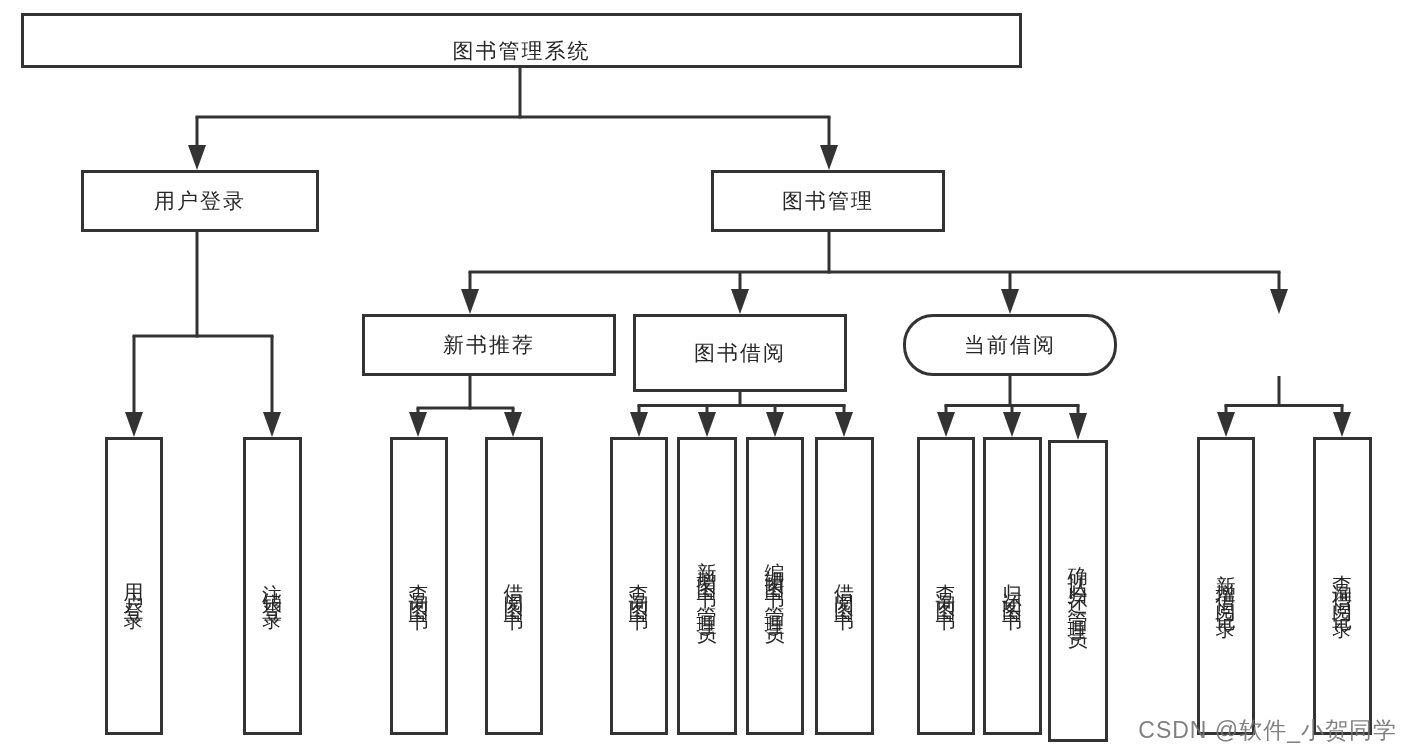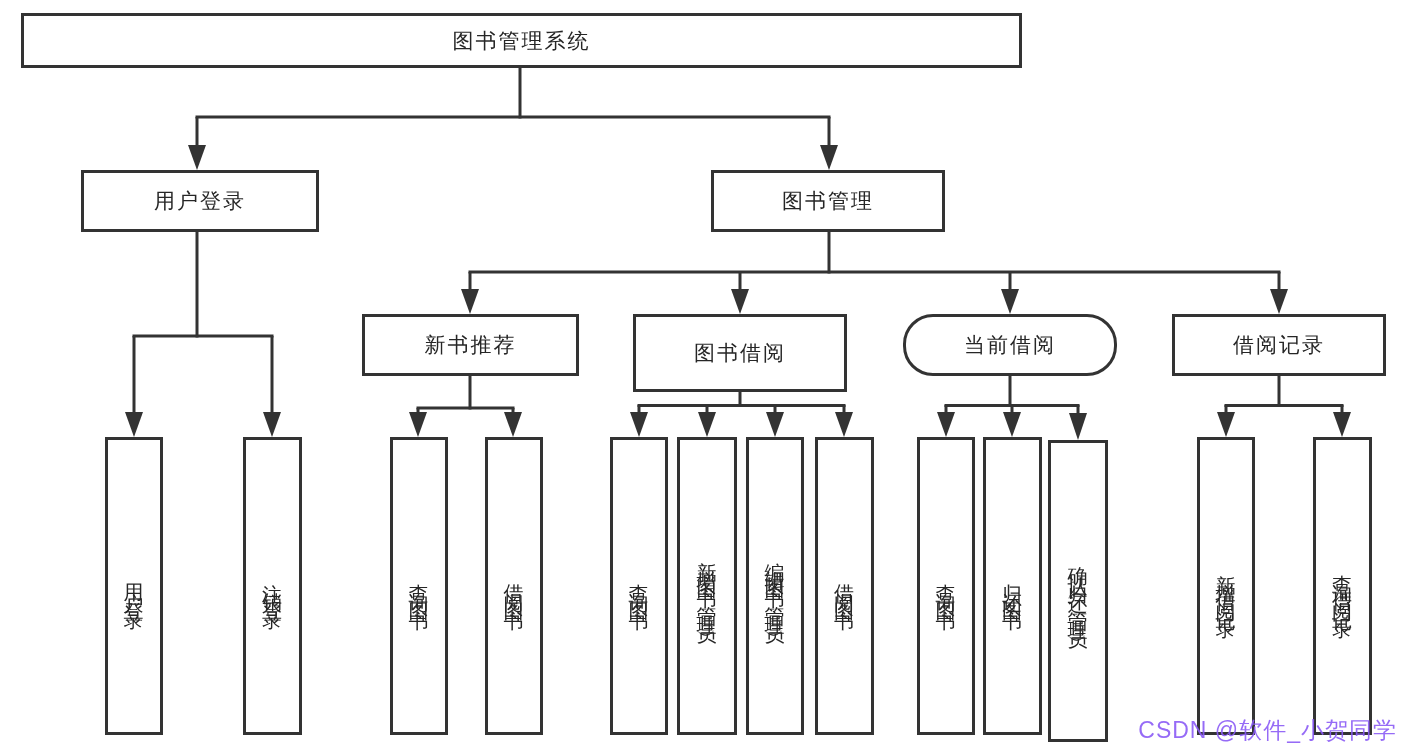--- a/index.html
+++ b/index.html
@@ -30,21 +30,21 @@
     letter-spacing: 9px;
     line-height: 1.2;
     white-space: nowrap;
   }
   .watermark {
     position: absolute;
     right: 8px;
     bottom: 1px;
     font-size: 23px;
     letter-spacing: 1px;
-    color: #8b5cf6;
+    color: #737373;
     z-index: 5;
     opacity: 0.9;
   }
 </style>
 </head>
 <body>
 
 <div class="stage">
 
   <svg class="wires" viewBox="0 0 1405 747">
@@ -104,42 +104,39 @@
 
       <line x1="1279" y1="376" x2="1279" y2="407"></line>
       <line x1="1224.5" y1="405.5" x2="1343.5" y2="405.5"></line>
       <line x1="1226" y1="405" x2="1226" y2="414"></line>
       <polygon points="1217,412 1235,412 1226,437" stroke="none"></polygon>
       <line x1="1342" y1="405" x2="1342" y2="414"></line>
       <polygon points="1333,412 1351,412 1342,437" stroke="none"></polygon>
     </g>
   </svg>
 
-  <div class="node h" style="left:21px; top:13px; width:1001px; height:55px;">
+  <div class="node h" style="left:21px; top:13px; width:1001px; height:55px;align-items:flex-end;">
     <span class="lbl">图书管理系统</span>
   </div>
 
   <div class="node h" style="left:81px; top:170px; width:238px; height:62px;">
     <span class="lbl">用户登录</span>
   </div>
   <div class="node h" style="left:711px; top:170px; width:234px; height:62px;">
     <span class="lbl">图书管理</span>
   </div>
 
-  <div class="node h" style="left:362px; top:314px; width:217px; height:62px;">
+  <div class="node h" style="left:362px; top:314px; width:254px; height:62px;">
     <span class="lbl">新书推荐</span>
   </div>
   <div class="node h" style="left:633px; top:314px; width:214px; height:78px;">
     <span class="lbl">图书借阅</span>
   </div>
   <div class="node h" style="left:903px; top:314px; width:214px; height:62px;border-radius:30px;">
     <span class="lbl">当前借阅</span>
-  </div>
-  <div class="node h" style="left:1172px; top:314px; width:214px; height:62px;">
-    <span class="lbl">借阅记录</span>
   </div>
 
   <div class="node v" style="left:105px; top:437px; width:58px; height:298px;">
     <span class="lbl">用户登录</span>
   </div>
   <div class="node v" style="left:243px; top:437px; width:59px; height:298px;">
     <span class="lbl">注销登录</span>
   </div>
 
   <div class="node v" style="left:390px; top:437px; width:58px; height:298px;">

